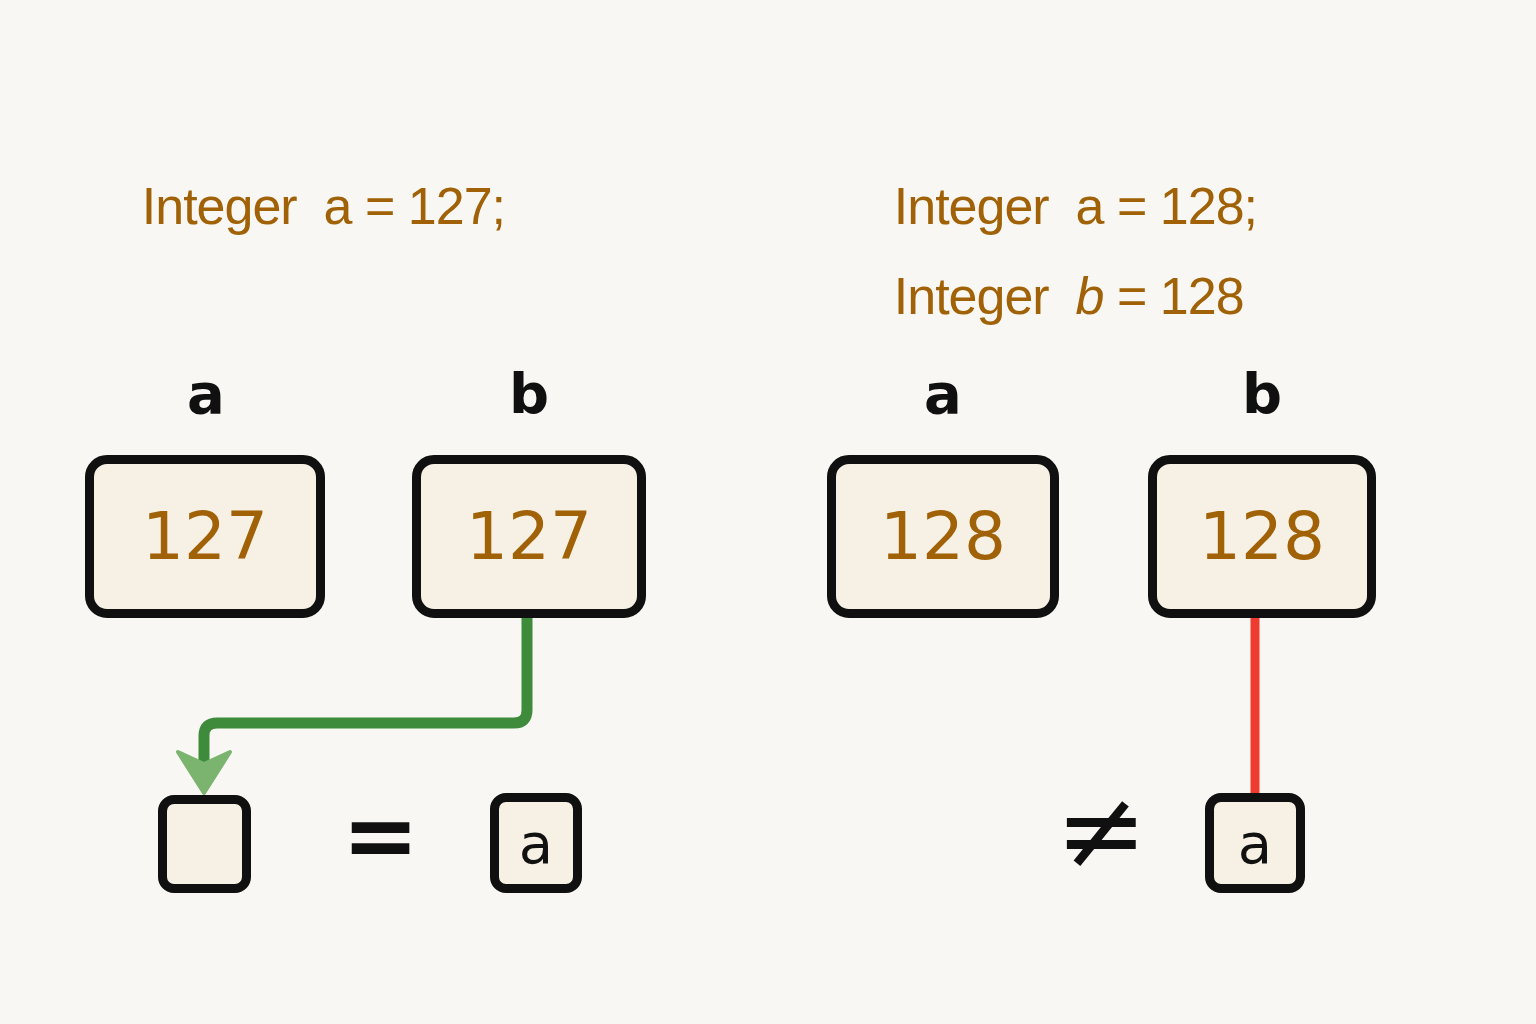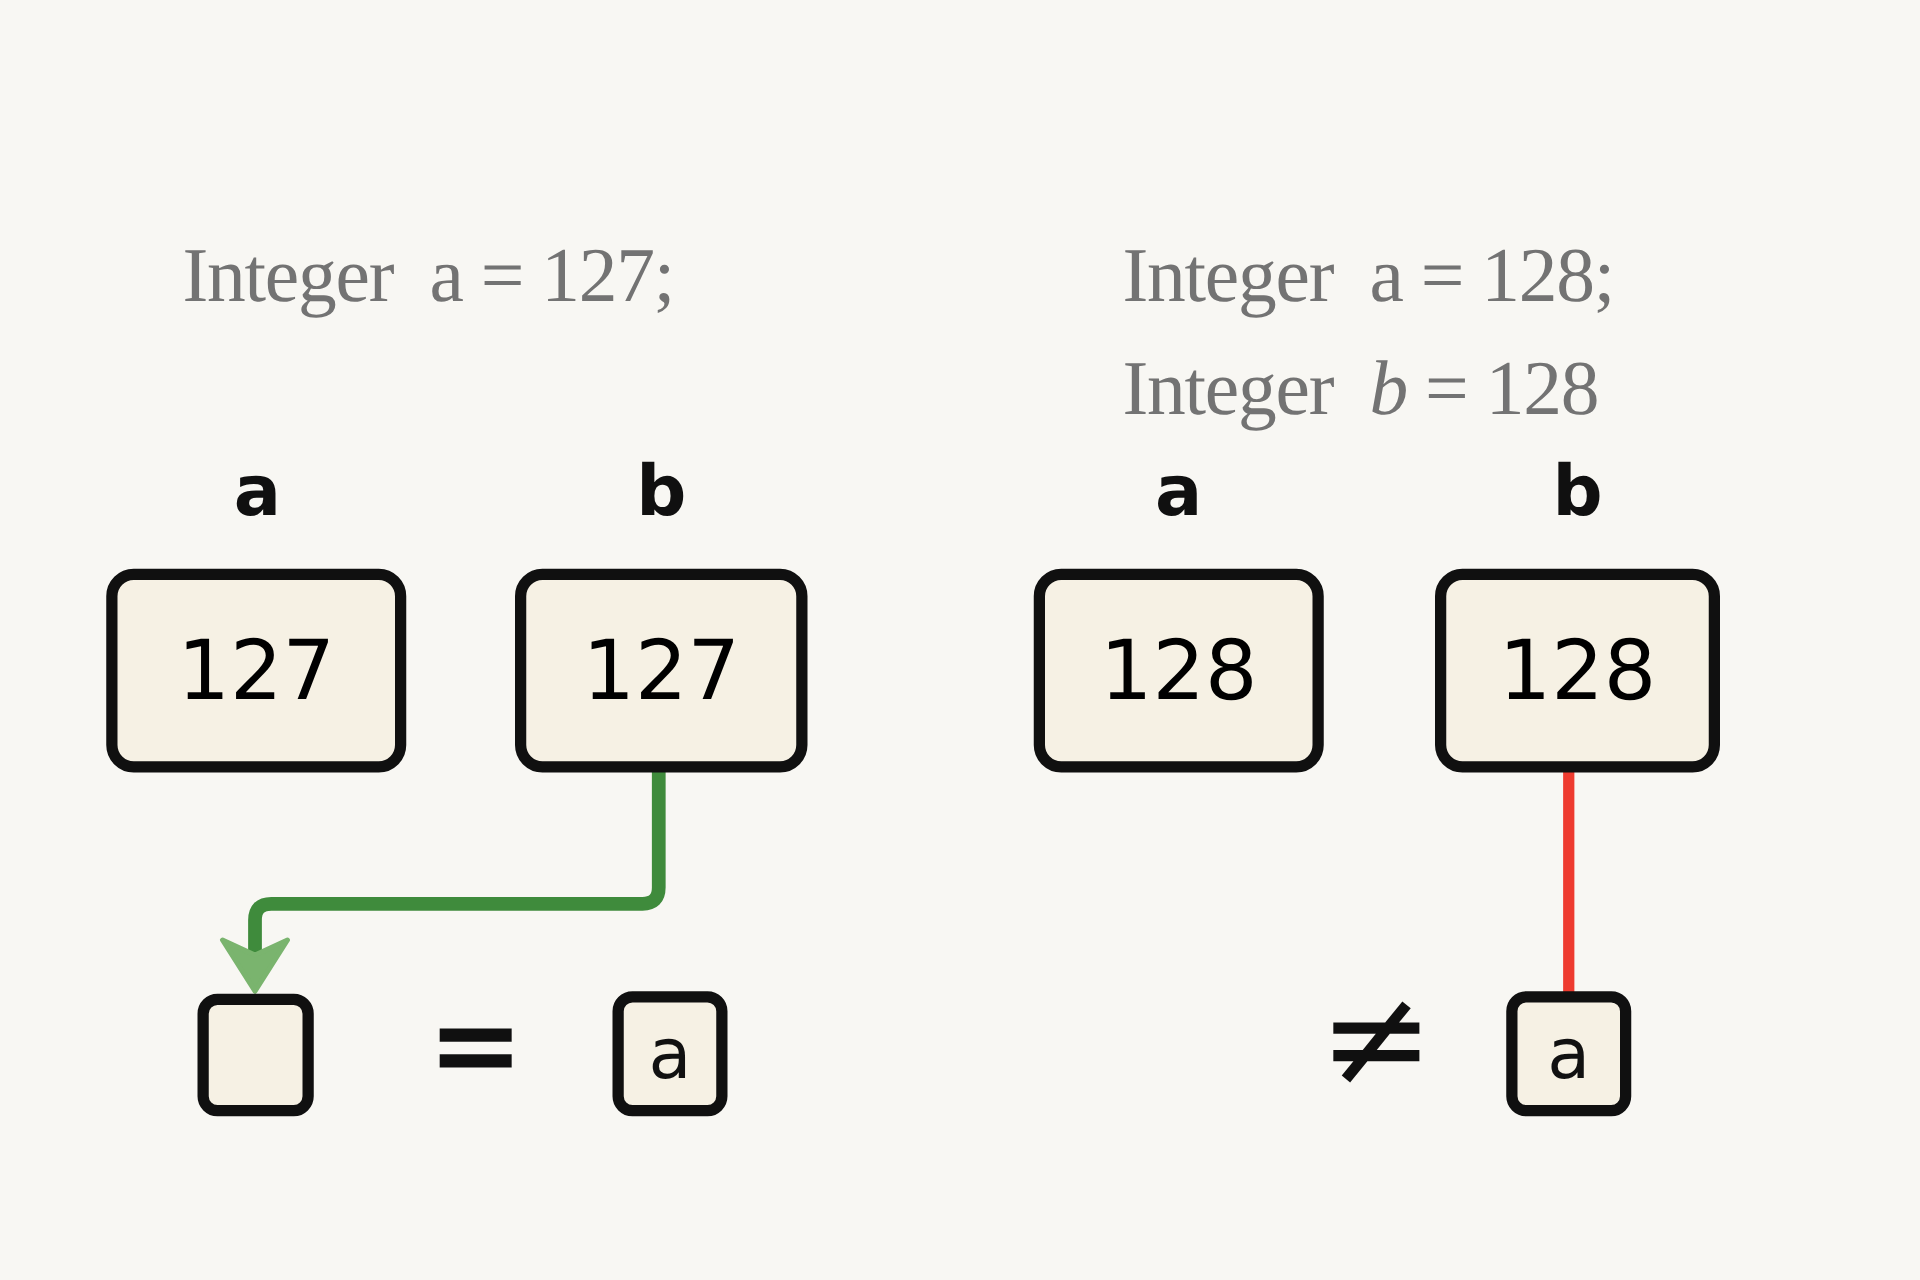--- a/index.html
+++ b/index.html
@@ -13,24 +13,24 @@
     height: 1024px;
     background: #f8f7f3;
     overflow: hidden;
     font-family: "DejaVu Sans Mono", monospace;
   }
 
   
   .code-line {
     position: absolute;
     white-space: pre;
-    font-family: Liberation Serif, serif;
-    font-size: 62px;
+    font-family: Liberation Sans, sans-serif;
+    font-size: 52px;
     line-height: 1;
-    color: #737373;
+    color: #a16207;
     letter-spacing: -1px;
   }
   .code-line .kw { font-style: normal; }
   .code-line .var-i { font-style: italic; }
 
   
   .var-label {
     position: absolute;
     font-family: "DejaVu Sans", sans-serif;
     font-size: 56px;
@@ -47,21 +47,21 @@
     box-sizing: border-box;
     background: #f6f1e4;
     border: 9px solid #101010;
     border-radius: 22px;
     display: flex;
     align-items: center;
     justify-content: center;
     font-family: "DejaVu Sans", sans-serif;
     font-size: 66px;
     font-weight: 400;
-    color: #000000;
+    color: #a16207;
     letter-spacing: 0px;
   }
 
   
   .small-box {
     position: absolute;
     box-sizing: border-box;
     background: #f6f1e4;
     border: 9px solid #101010;
     border-radius: 16px;

